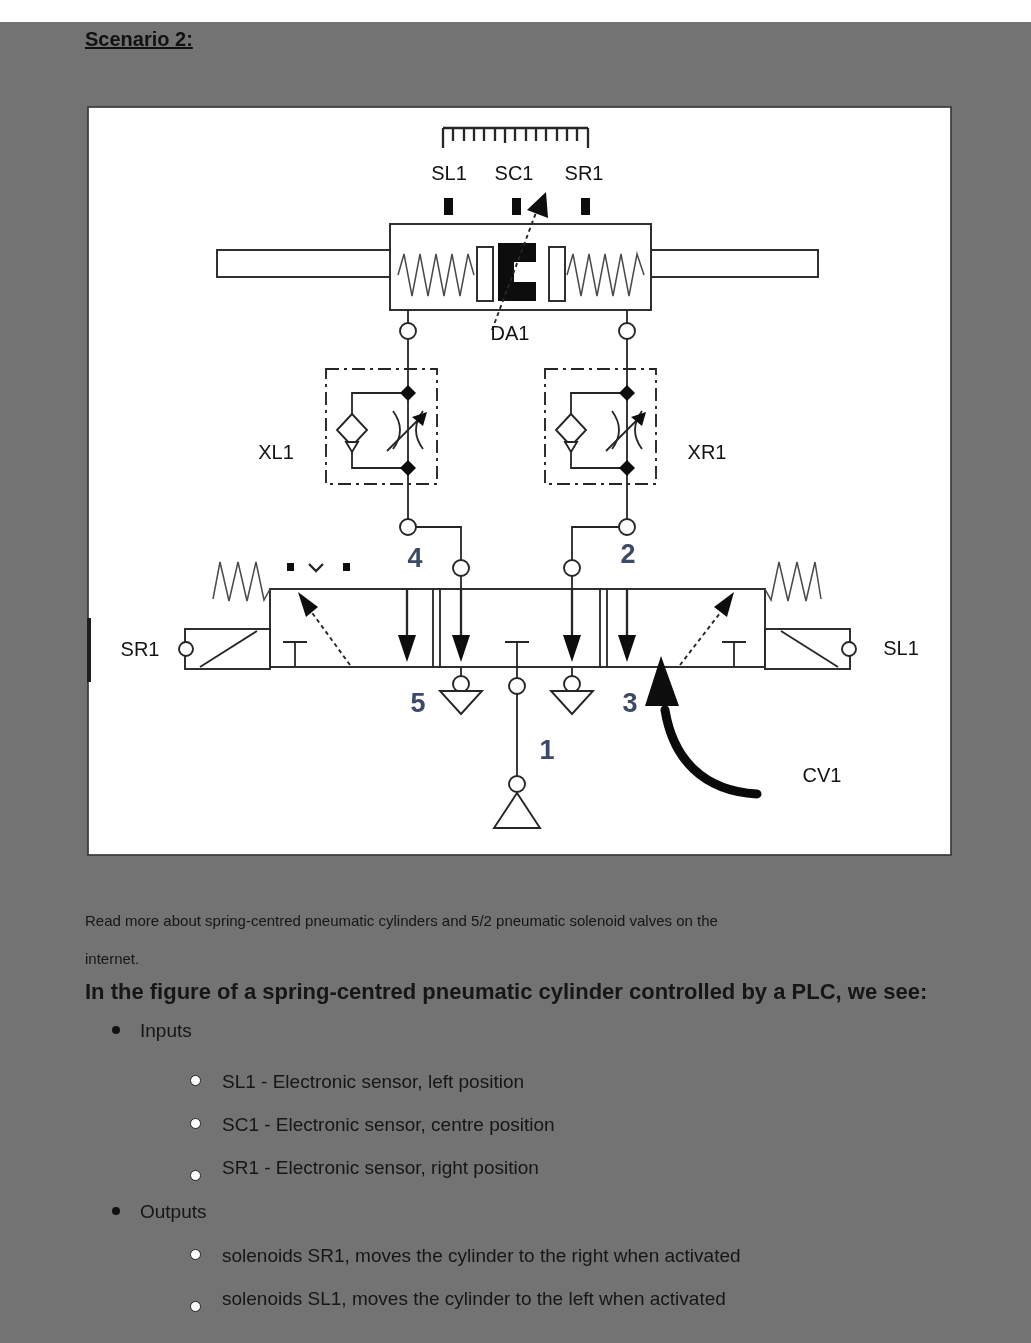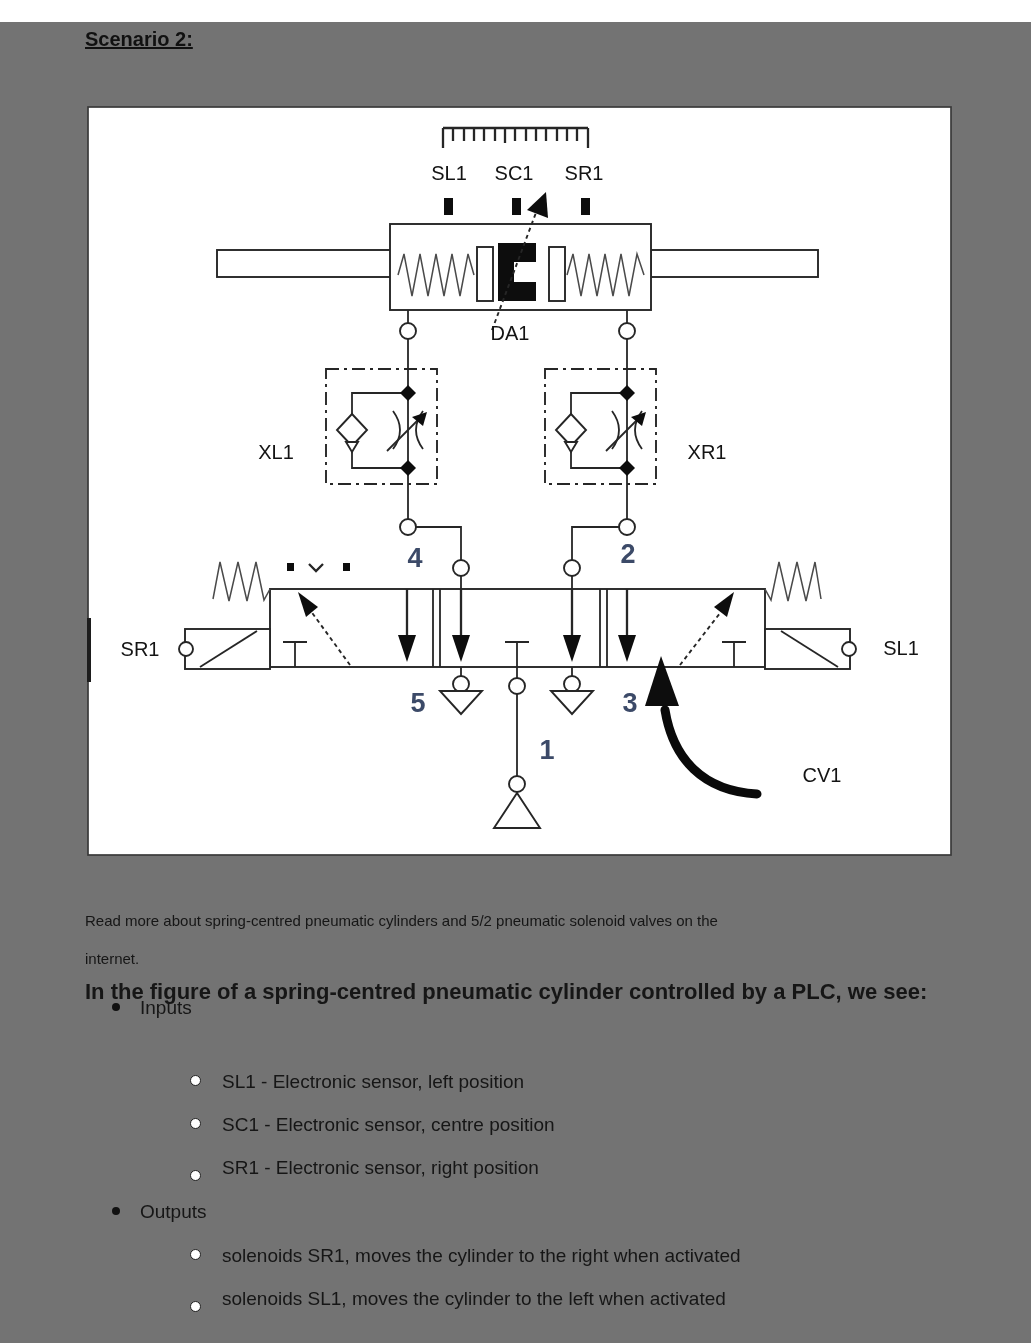--- a/index.html
+++ b/index.html
@@ -162,21 +162,21 @@
     <text class="lbl" x="822" y="760" text-anchor="middle">CV1</text>
   </svg>
 
   <div class="para">
     <div>Read more about spring-centred pneumatic cylinders and 5/2 pneumatic solenoid valves on the</div>
     <div>internet.</div>
   </div>
 
   <div class="heading">In the figure of a spring-centred pneumatic cylinder controlled by a PLC, we see:</div>
 
-  <div class="lrow" style="left:112px;top:973px;">
+  <div class="lrow" style="left:112px;top:996px;">
     <span class="dot"></span>
     <span>Inputs</span>
   </div>
   <div class="lrow" style="left:190px;top:1047px;">
     <span class="circ"></span>
     <span>SL1 - Electronic sensor, left position</span>
   </div>
   <div class="lrow" style="left:190px;top:1090px;">
     <span class="circ"></span>
     <span>SC1 - Electronic sensor, centre position</span>

